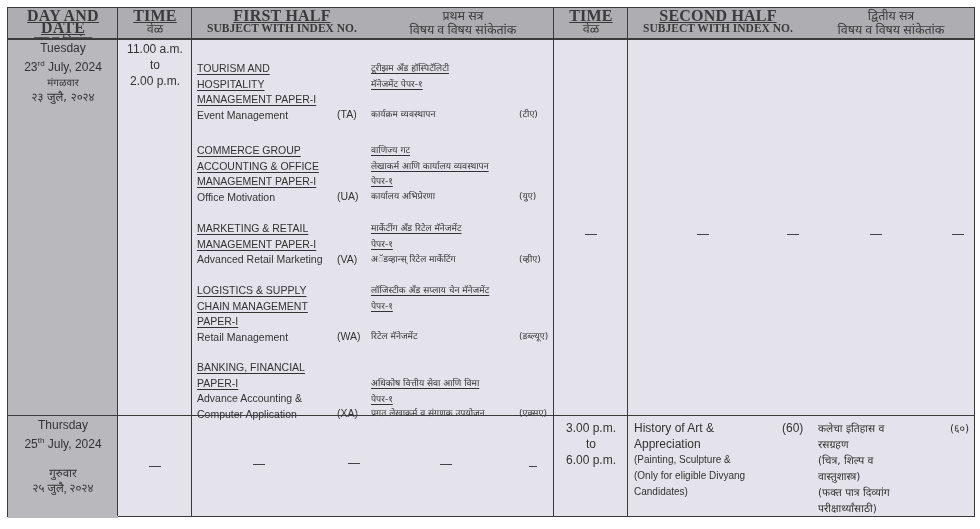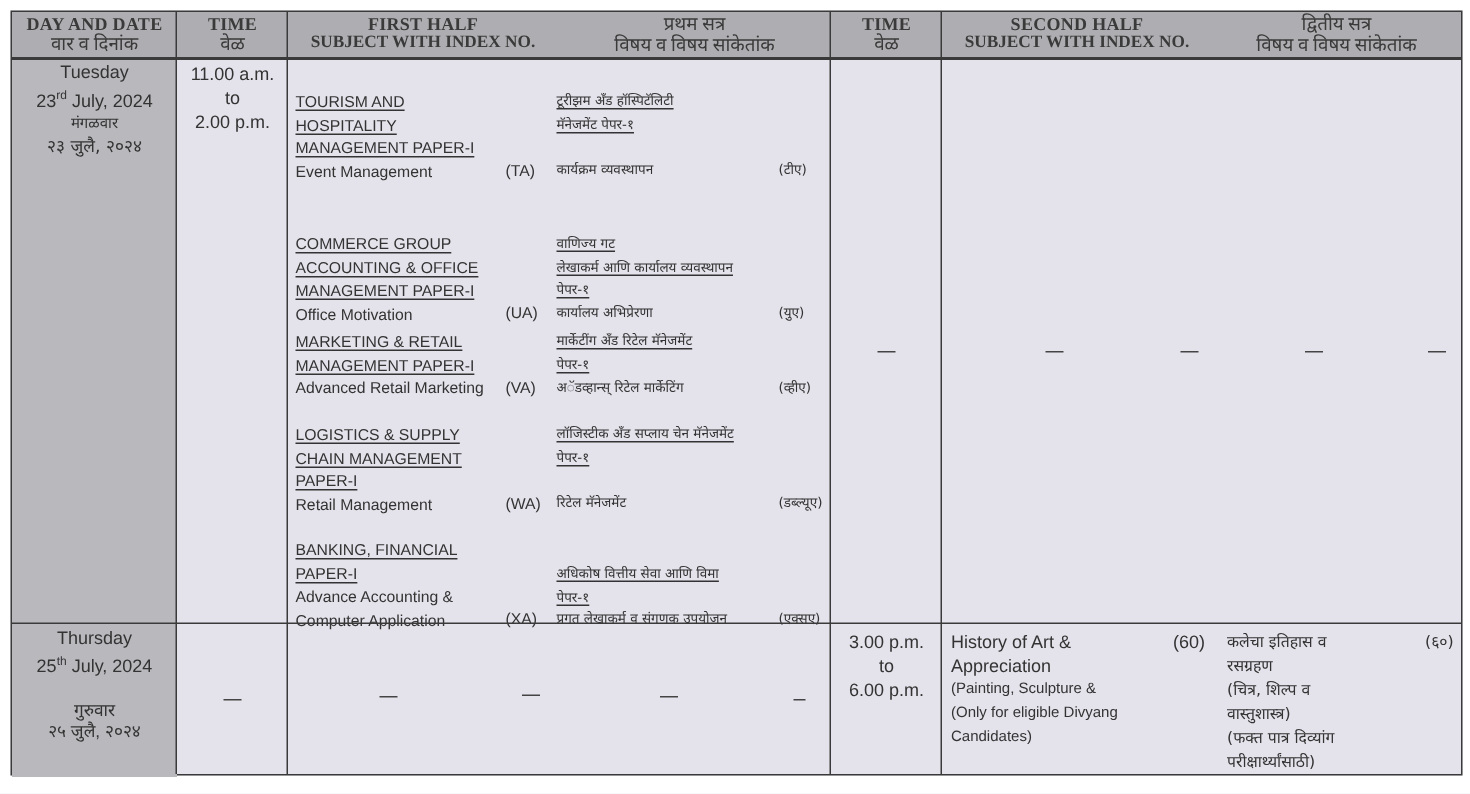--- a/index.html
+++ b/index.html
@@ -5,21 +5,21 @@
   html, body { margin:0; padding:0; background:#ffffff; }
   body { width:980px; height:529px; position:relative; overflow:hidden;
          font-family:"Liberation Sans", "DejaVu Sans", sans-serif; color:#2b2b2b; }
   .tbl { position:absolute; left:7px; top:7px; width:968px; height:510px;
          border:1.5px solid #3a3a3a; box-sizing:border-box; background:#e4e2ea; }
   .vline { position:absolute; top:0; bottom:0; width:0; border-left:1.5px solid #3a3a3a; }
   .hline { position:absolute; left:0; right:0; height:0; border-top:1.5px solid #3a3a3a; }
   .hdr { position:absolute; top:0; height:31px; background:#aeaeb2; box-sizing:border-box;
          font-family:"Liberation Serif", "DejaVu Serif", serif; font-weight:bold; color:#3a3a3a;
          text-align:center; }
-  .hdr .l1 { font-size:12px; line-height:12px; margin-top:2px; letter-spacing:0.2px; }
+  .hdr .l1 { font-size:16px; line-height:12px; margin-top:2px; letter-spacing:0.2px;text-decoration:underline; }
   .hdr .l2 { font-size:12.5px; line-height:14px; font-weight:normal; }
   .hdr .sub { font-size:11.5px; line-height:12px; }
   .datecol { position:absolute; left:0; width:110px; background:#b9b8bd; text-align:center;
              font-size:12px; line-height:15px; color:#333; }
   .t12 { font-size:12px; line-height:16px; color:#333; }
   .blk { position:absolute; left:189px; width:352px; font-size:10.5px; line-height:15.5px; color:#333;margin-top:20px; }
   .blk .en { position:absolute; left:0; width:165px; }
   .blk .u { text-decoration:underline; text-decoration-thickness:1px; text-underline-offset:2px; }
   .blk .code { position:absolute; left:140px; }
   .blk .mr { position:absolute; left:174px; width:180px; font-family:"DejaVu Sans", sans-serif; font-size:9px; }
@@ -68,21 +68,21 @@
   <div class="datecol" style="top:31px;height:377px;">
     <div style="margin-top:2px">Tuesday</div>
     <div><span>23</span><sup style="font-size:8px">rd</sup><span> July, 2024</span></div>
     <div style="font-family:Liberation Sans, sans-serif;font-size:10px">मंगळवार</div>
     <div style="font-family:'DejaVu Sans',sans-serif;font-size:11.5px">२३ जुलै, २०२४</div>
   </div>
   <div class="datecol" style="top:408px;height:102px;">
     <div style="margin-top:2px">Thursday</div>
     <div><span>25</span><sup style="font-size:8px">th</sup><span> July, 2024</span></div>
     <div style="margin-top:14px;font-family:'DejaVu Sans',sans-serif;font-size:11.5px">गुरुवार</div>
-    <div style="font-family:Liberation Sans, sans-serif;font-size:11.5px">२५ जुलै, २०२४</div>
+    <div style="font-family:Liberation Serif, serif;font-size:11.5px">२५ जुलै, २०२४</div>
   </div>
 
   <div class="t12" style="position:absolute;left:110px;width:74px;top:33px;text-align:center;">
     <div>11.00 a.m.</div>
     <div>to</div>
     <div>2.00 p.m.</div>
   </div>
 
   <div class="blk" style="top:33px;left:189px;height:60px;">
     <div class="en">
@@ -93,21 +93,21 @@
     </div>
     <div class="code" style="top:46px">(TA)</div>
     <div class="mr" style="top:0">
       <div class="u">टूरीझम अँड हॉस्पिटॅलिटी</div>
       <div class="u">मॅनेजमेंट पेपर-१</div>
     </div>
     <div class="mr" style="top:46px">कार्यक्रम व्यवस्थापन</div>
     <div class="mcode" style="top:46px">(टीए)</div>
   </div>
 
-  <div class="blk" style="top:128px;height:62px;text-decoration:underline;">
+  <div class="blk" style="top:115px;height:62px;text-decoration:underline;">
     <div class="en">
       <div class="u">COMMERCE GROUP</div>
       <div class="u">ACCOUNTING &amp; OFFICE</div>
       <div class="u">MANAGEMENT PAPER-I</div>
       <div>Office Motivation</div>
     </div>
     <div class="code" style="top:46px">(UA)</div>
     <div class="mr" style="top:0">
       <div class="u">वाणिज्य गट</div>
       <div class="u">लेखाकर्म आणि कार्यालय व्यवस्थापन</div>

